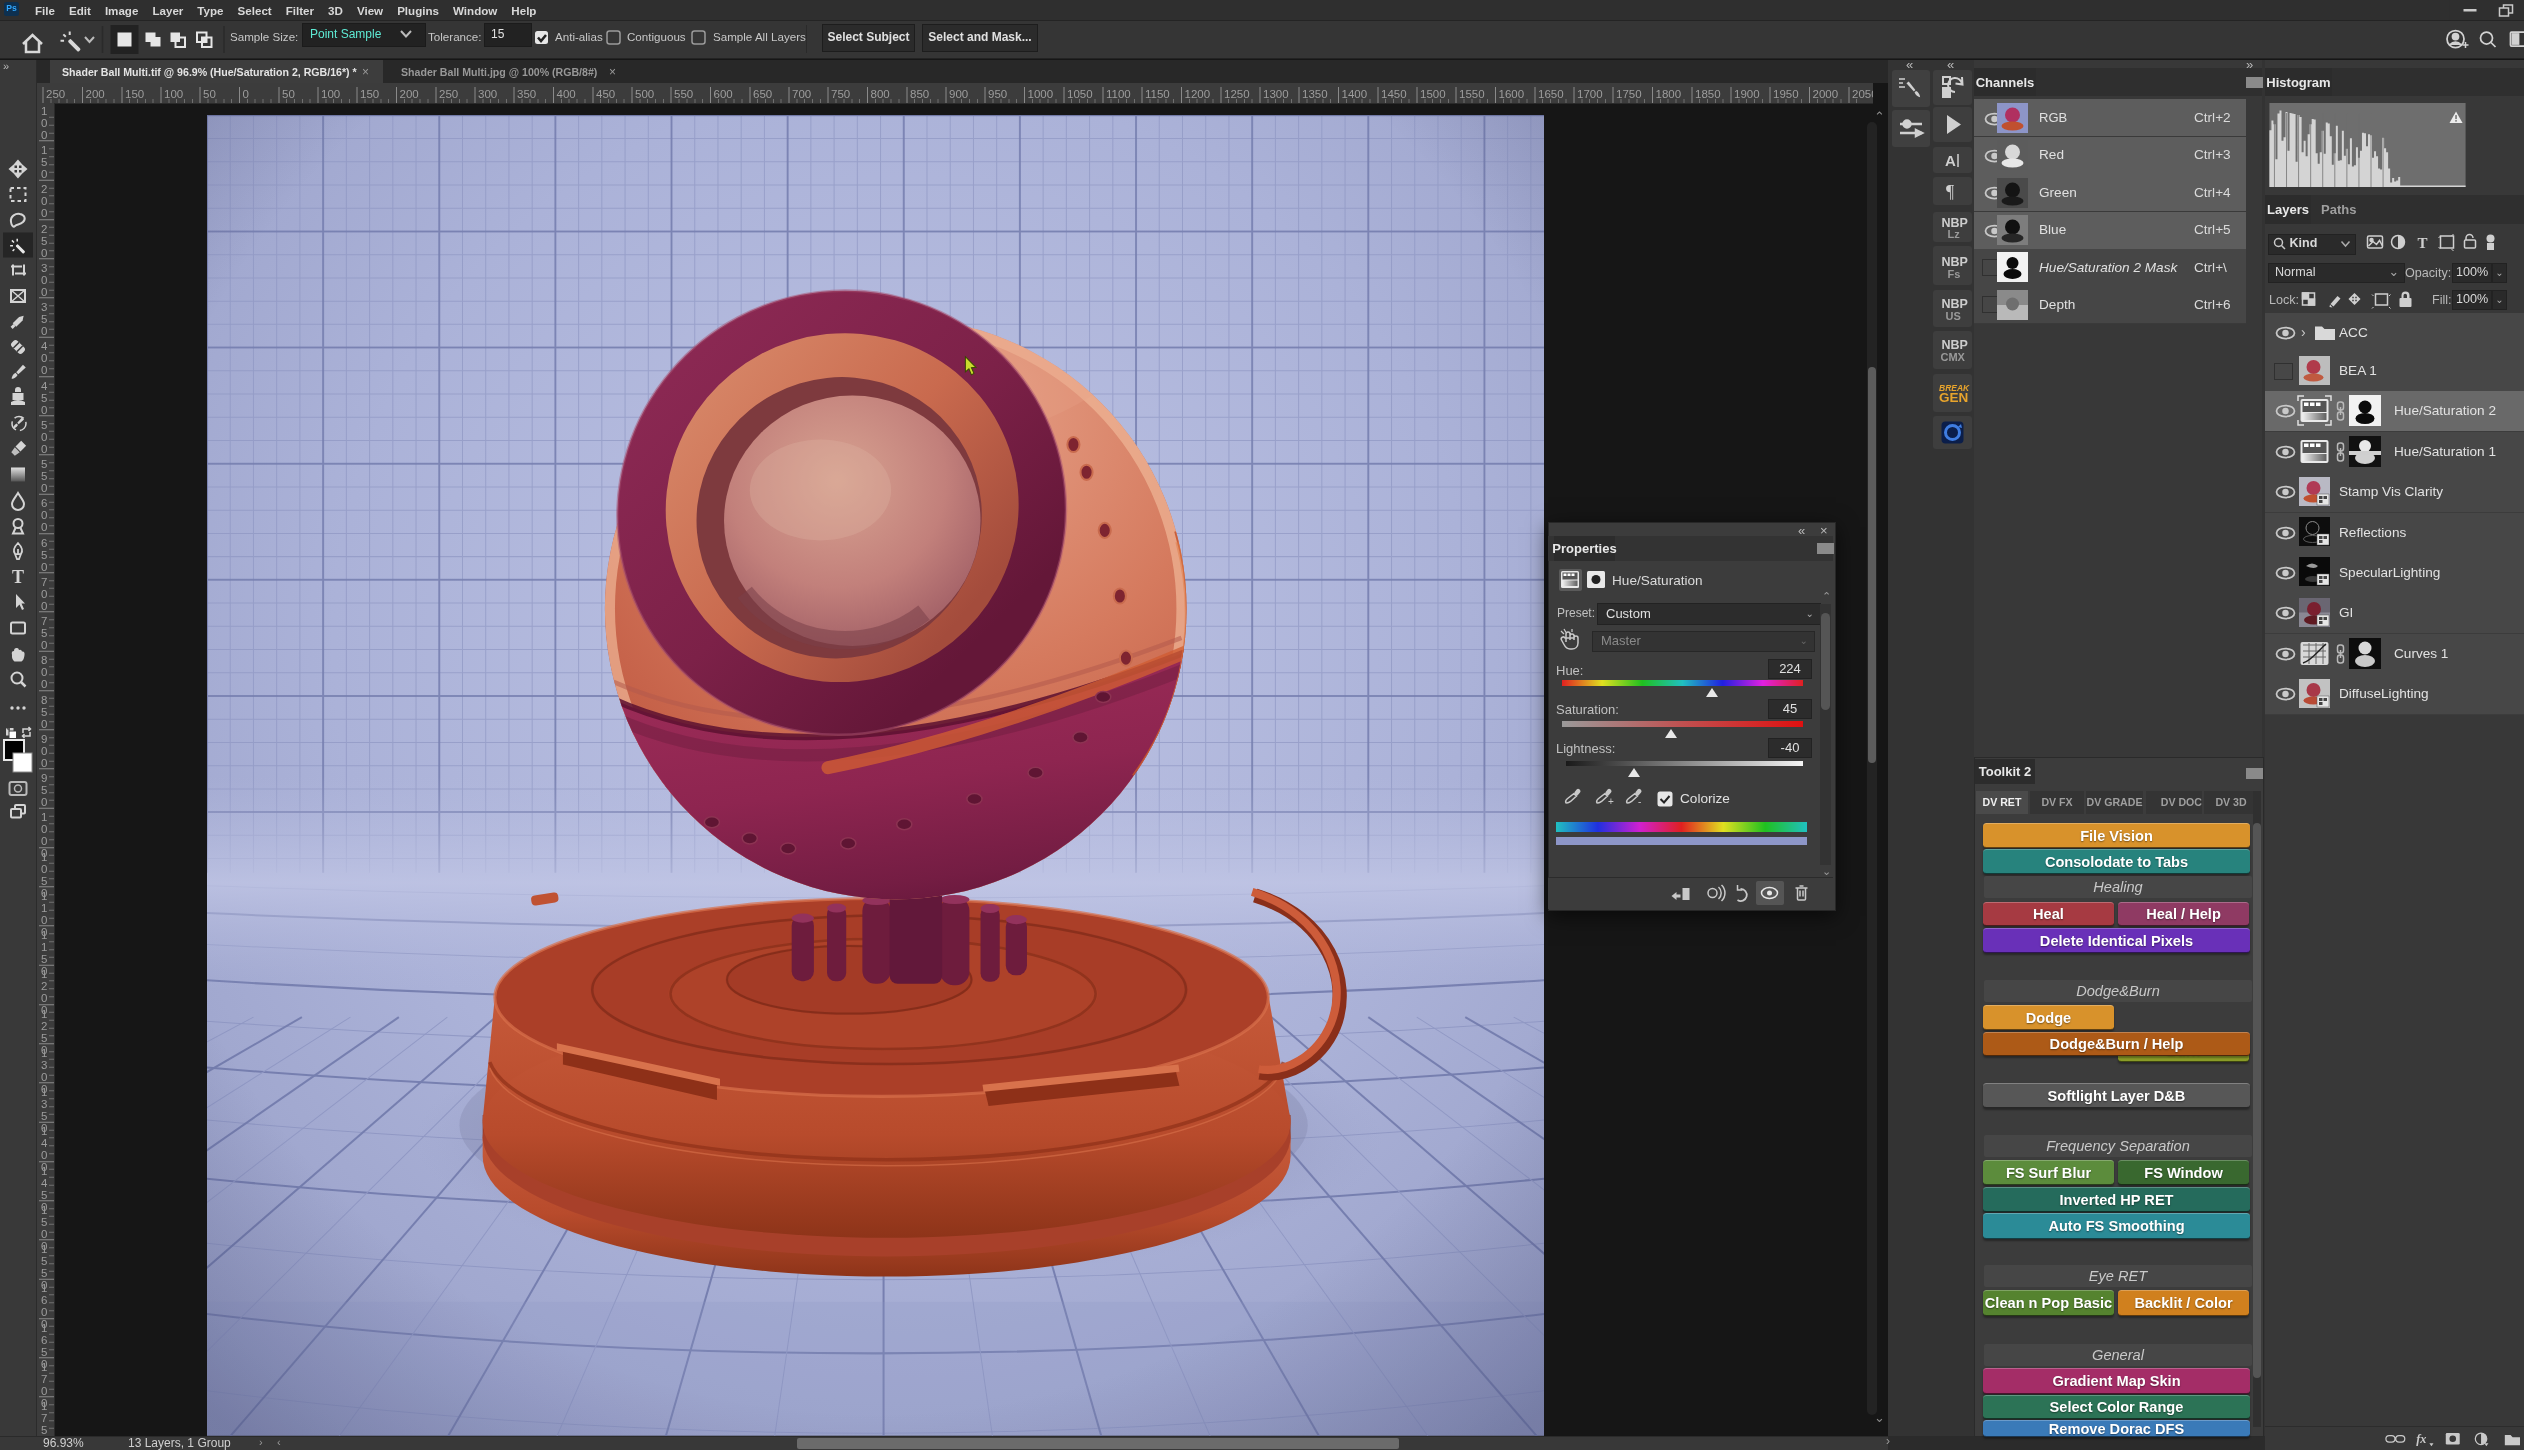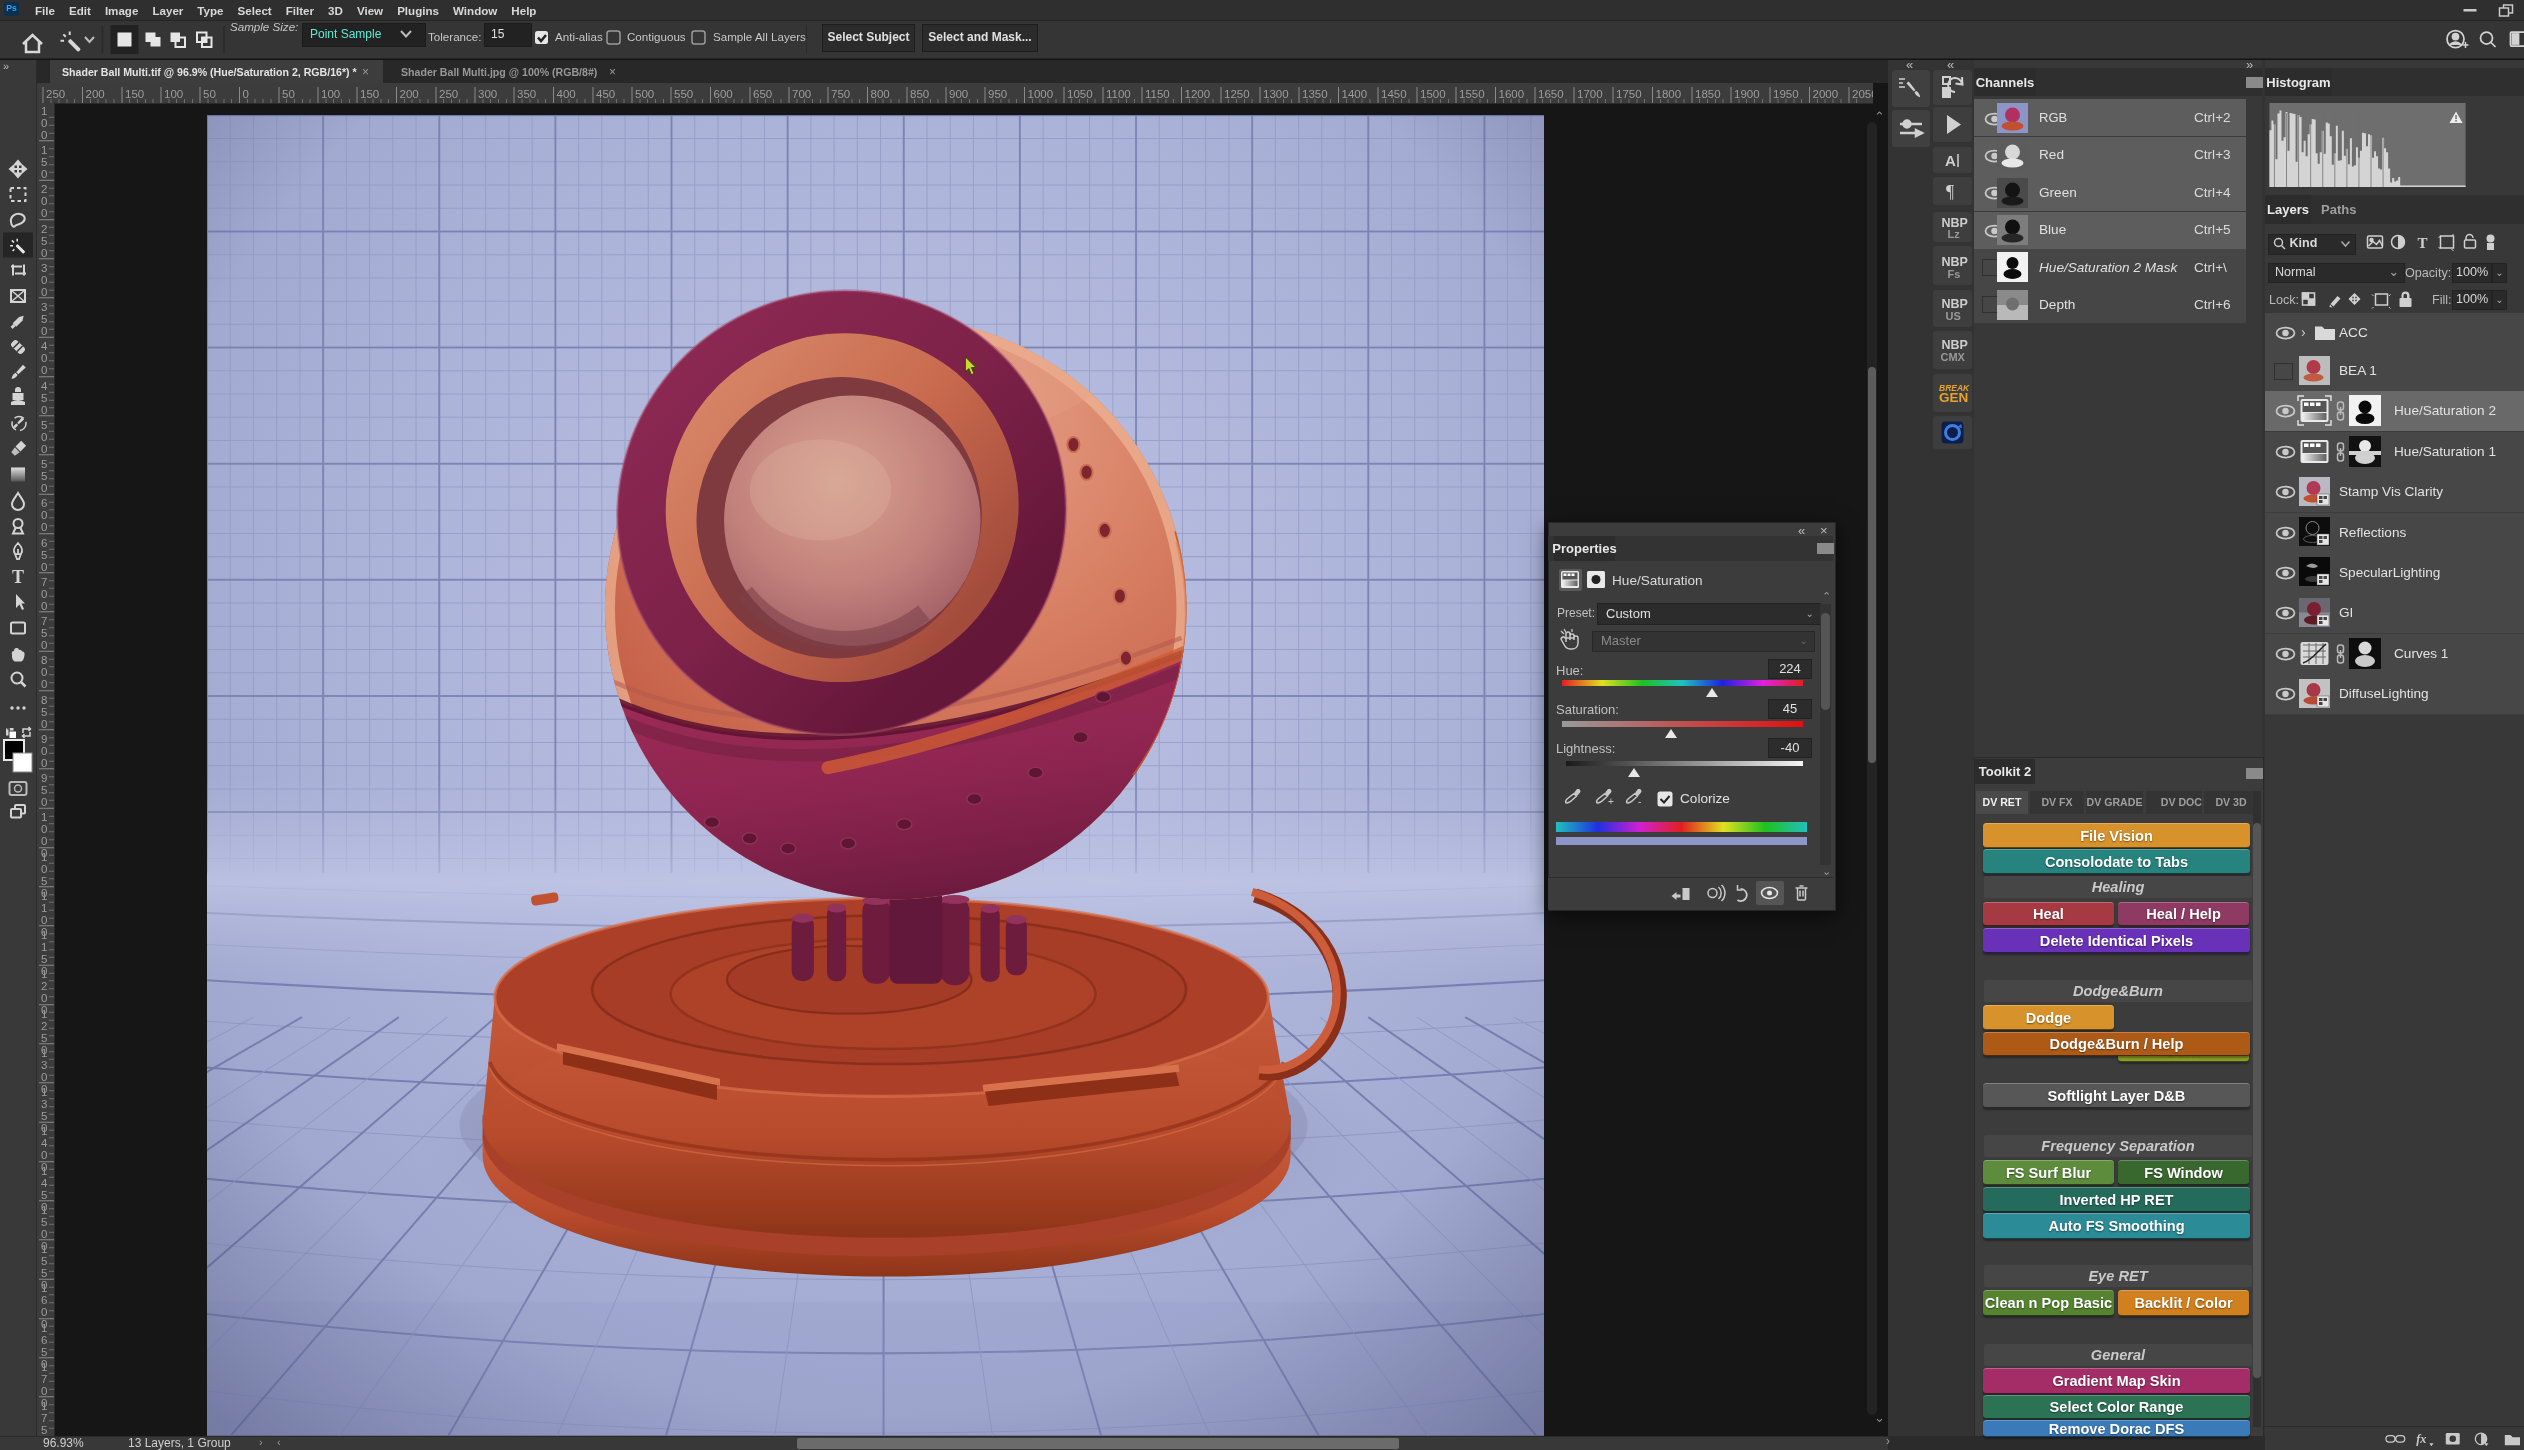--- a/index.html
+++ b/index.html
@@ -3,21 +3,21 @@
 <meta charset="utf-8">
 <style>
 html,body{margin:0;padding:0;width:2580px;height:1450px;background:#161616;overflow:hidden;
 font-family:"Liberation Sans",sans-serif;color:#d6d6d6;}
 .abs{position:absolute;}
 .txt{white-space:nowrap;}
 .chev{color:#b9b9b9;font-size:13px;letter-spacing:-3px;}
 .ptab{background:#2c2c2c;color:#e8e8e8;font-weight:bold;font-size:13.6px;display:flex;align-items:center;justify-content:center;}
 .pmenu{width:17px;height:11px;background:#8a8a8a;}
 .kbtn{border-radius:3.5px;color:#fff;font-weight:bold;font-size:14.6px;display:flex;align-items:center;justify-content:center;text-shadow:0 1px 1.5px rgba(0,0,0,.45);border-top:1px solid rgba(255,255,255,.25);border-bottom:1.5px solid rgba(0,0,0,.55);box-shadow:0 1.5px 2px rgba(0,0,0,.35);}
-.glabel{color:#c9c9c9;font-style:italic;font-size:14.6px;font-weight:bold;text-align:center;width:100%;}
+.glabel{color:#c9c9c9;font-style:italic;font-size:14.6px;font-weight:normal;text-align:center;width:100%;}
 .ebox{width:17px;height:15px;border:1px solid #303030;background:transparent;position:absolute;}
 </style>
 </head>
 <body>
 <div class="abs" style="left:1888px;top:1436px;width:693px;height:14.6px;background:#2b2b2b;"></div>
 
 <div class="abs" style="left:0;top:0;width:2580px;height:20px;background:#2f2f2f;border-bottom:1px solid #242424;"></div>
 <div class="abs" style="left:4px;top:2px;width:15px;height:13.6px;background:#0d3050;border-radius:2.5px;color:#31a8ff;font-size:8.6px;font-weight:bold;text-align:center;line-height:13.6px;">Ps</div>
 <div class="abs txt" style="left:28px;top:3.5px;font-size:11.6px;color:#d8d8d8;font-weight:bold;">
 <span style="padding:0 7px;">File</span><span style="padding:0 7px;">Edit</span><span style="padding:0 7px;">Image</span><span style="padding:0 7px;">Layer</span><span style="padding:0 7px;">Type</span><span style="padding:0 7px;">Select</span><span style="padding:0 7px;">Filter</span><span style="padding:0 7px;">3D</span><span style="padding:0 7px;">View</span><span style="padding:0 7px;">Plugins</span><span style="padding:0 7px;">Window</span><span style="padding:0 7px;">Help</span>
@@ -43,21 +43,21 @@
 <rect x="213" y="8" width="56" height="58" fill="#222222"></rect>
 <rect x="227" y="23" width="28" height="28" fill="#e6e6e6"></rect>
 <path d="M283 23 h20 v9 h10 v19 h-20 v-9 h-10 z" fill="#e6e6e6"></path>
 <rect x="333" y="23" width="19" height="19" fill="#e6e6e6"></rect>
     <rect x="343" y="33" width="19" height="19" fill="none" stroke="#e6e6e6" stroke-width="4"></rect>
 <rect x="386" y="23" width="19" height="19" fill="none" stroke="#e6e6e6" stroke-width="4"></rect>
     <rect x="396" y="33" width="19" height="19" fill="none" stroke="#e6e6e6" stroke-width="4"></rect>
     <rect x="396" y="33" width="9" height="9" fill="#e6e6e6"></rect>
 <line x1="440" y1="10" x2="440" y2="64" stroke="#2a2a2a" stroke-width="3"></line>
 </svg>
-<div class="abs txt" style="left:230px;top:20px;font-size:11.6px;color:#c7c7c7;font-style:italic;">Sample Size:</div>
+<div class="abs txt" style="left:230px;top:30px;font-size:11.6px;color:#c7c7c7;">Sample Size:</div>
 <div class="abs" style="left:302px;top:23px;width:115px;height:22px;background:#222222;border:0.5px solid #1b1b1b;color:#5eead4;font-size:12px;line-height:21px;padding-left:7px;">Point Sample</div>
 <svg class="abs" style="left:399px;top:29px;" width="15" height="11" viewBox="0 0 30 22">
     <path d="M4 4 l10 11 l10 -11" stroke="#bbb" stroke-width="4" fill="none"></path>
   </svg>
 <div class="abs txt" style="left:428px;top:30px;font-size:11.6px;color:#c7c7c7;">Tolerance:</div>
 <div class="abs" style="left:484px;top:23px;width:40px;height:22px;background:#222222;border:0.5px solid #1b1b1b;color:#e2e2e2;font-size:12px;line-height:21px;padding-left:6px;">15</div>
 <svg class="abs" style="left:534px;top:30px;" width="17" height="17" viewBox="0 0 34 34">
     <rect x="2" y="2" width="26" height="26" rx="5" fill="#e6e6e6"></rect>
     <path d="M8 15 l6 7 l10 -12" stroke="#222" stroke-width="5" fill="none"></path>
   </svg>

